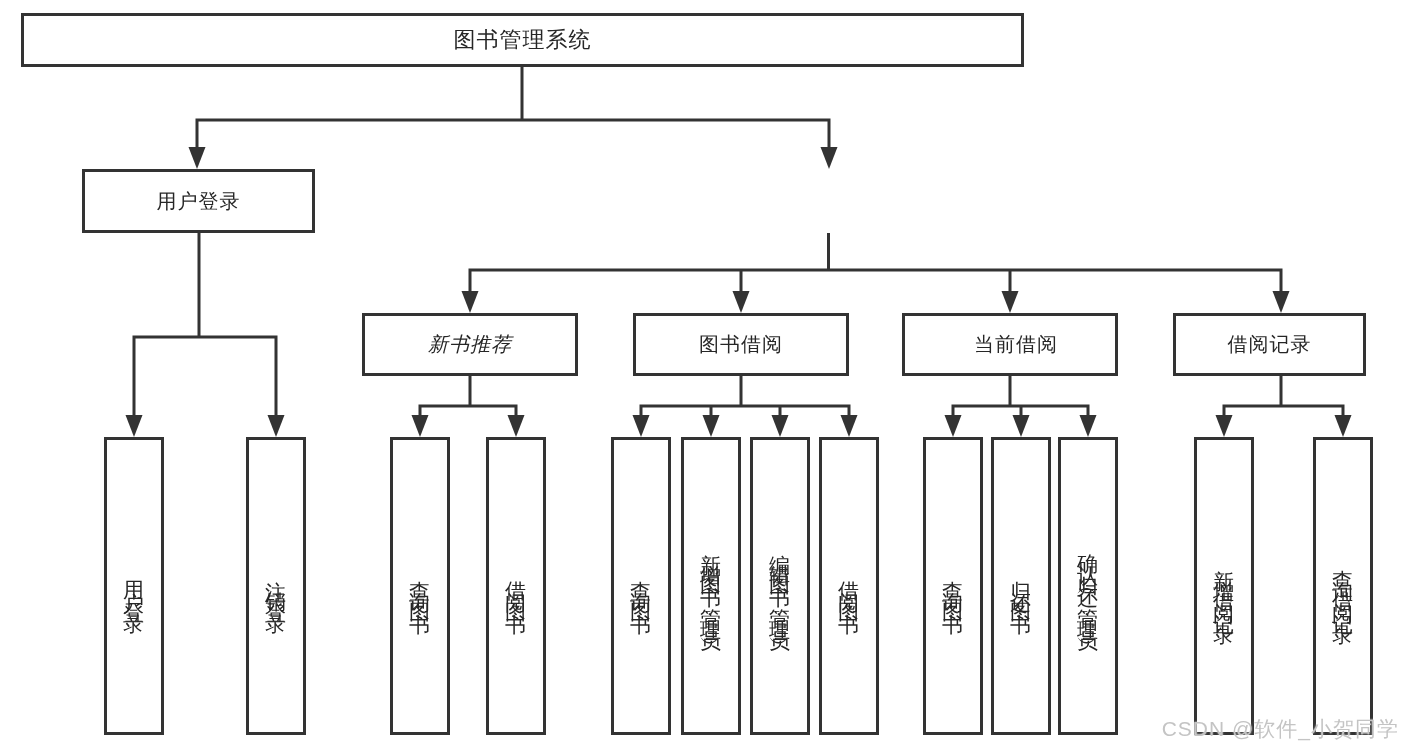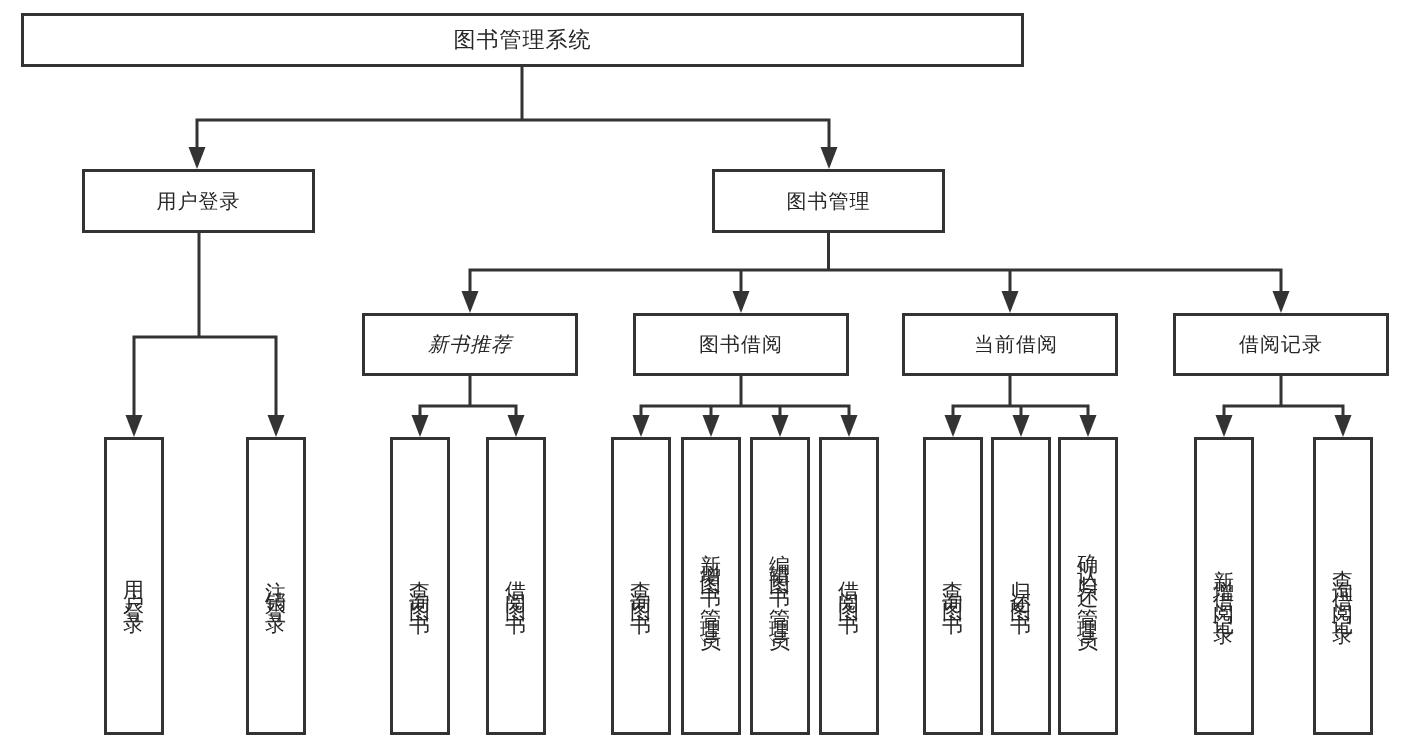--- a/index.html
+++ b/index.html
@@ -95,34 +95,31 @@
     </g>
   </svg>
 
   <div class="node root" style="left:21px; top:13px; width:1003px; height:54px;">
     <span>图书管理系统</span>
   </div>
 
   <div class="node h" style="left:82px; top:169px; width:233px; height:64px;">
     <span>用户登录</span>
   </div>
-  <div class="node h" style="left:712px; top:169px; width:233px; height:64px;">
-    <span>图书管理</span>
-  </div>
 
   <div class="node h" style="left:362px; top:313px; width:216px; height:63px;font-style:italic;">
     <span>新书推荐</span>
   </div>
   <div class="node h" style="left:633px; top:313px; width:216px; height:63px;">
     <span>图书借阅</span>
   </div>
   <div class="node h" style="left:902px; top:313px; width:216px; height:63px;padding-left:12px;">
     <span>当前借阅</span>
   </div>
-  <div class="node h" style="left:1173px; top:313px; width:216px; height:63px;">
+  <div class="node h" style="left:1173px; top:313px; width:193px; height:63px;">
     <span>借阅记录</span>
   </div>
 
   <div class="node leaf" style="left:104px; top:437px; width:60px; height:298px;">
     <span>用户登录</span>
   </div>
   <div class="node leaf" style="left:246px; top:437px; width:60px; height:298px;">
     <span>注销登录</span>
   </div>
   <div class="node leaf" style="left:390px; top:437px; width:60px; height:298px;">
@@ -152,14 +149,15 @@
   <div class="node leaf" style="left:1058px; top:437px; width:60px; height:298px;">
     <span>确认归还（管理员）</span>
   </div>
   <div class="node leaf" style="left:1194px; top:437px; width:60px; height:298px;">
     <span>新增借阅记录</span>
   </div>
   <div class="node leaf" style="left:1313px; top:437px; width:60px; height:298px;">
     <span>查询借阅记录</span>
   </div>
 
+  <div class="watermark">CSDN @软件_小贺同学</div>
 
 </div>
 
 </body></html>

